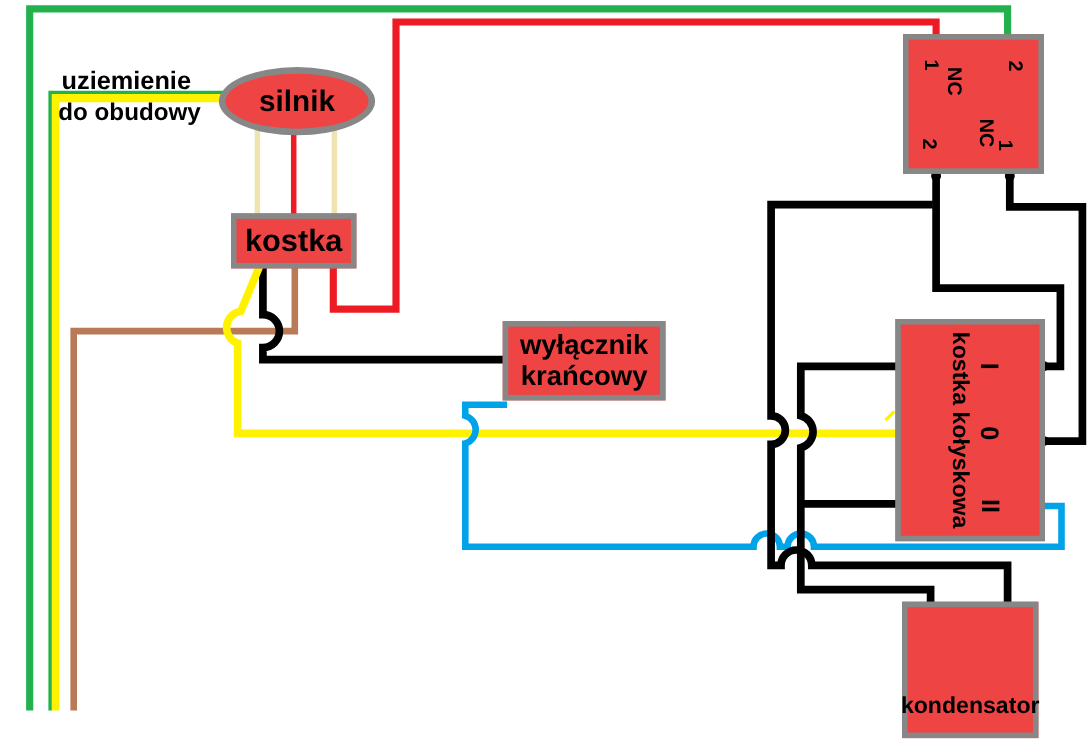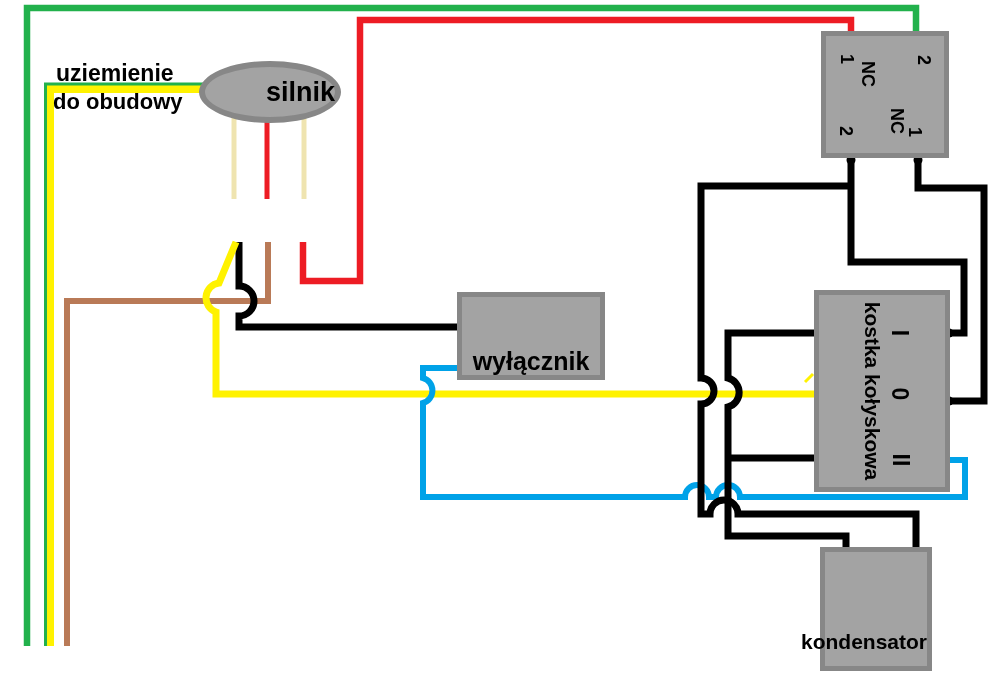--- a/index.html
+++ b/index.html
@@ -2,37 +2,37 @@
 <html style="--box-border: #878787;"><head>
 <meta charset="utf-8">
 <style>
   html,body{margin:0;padding:0;background:#fff;}
   #stage{
     position:relative;width:990px;height:681px;background:#ffffff;overflow:hidden;
     font-family:"Liberation Sans",sans-serif;color:#000;
   }
   svg{position:absolute;left:0;top:0;}
   .box{
-    position:absolute;background:#a3a3a3;border:5px solid var(--box-border,#878787);
-    box-sizing:border-box;display:flex;align-items:center;justify-content:flex-end;
+    position:absolute;background:#ef4444;border:5px solid var(--box-border,#878787);
+    box-sizing:border-box;display:flex;align-items:center;justify-content:center;
     font-weight:bold;color:#000;
   }
   .ellipse{border-radius:50%;border-width:6px;}
   .lbl{position:absolute;font-weight:bold;white-space:nowrap;}
   .rot{
     position:absolute;font-weight:bold;white-space:nowrap;
     transform:translate(-50%,-50%) rotate(90deg);
   }
   
   #motor{left:199px;top:61px;width:142px;height:62px;font-size:27px;}
   #terminal{left:210px;top:194px;width:114px;height:50px;font-size:28px;}
-  #limit{left:457px;top:292px;width:148px;height:88px;font-size:25px;flex-direction:column;line-height:1.12;text-align:center;}
+  #limit{left:457px;top:292px;width:148px;height:72px;font-size:25px;flex-direction:column;line-height:1.12;text-align:center;}
   #relay{left:821px;top:31px;width:128px;height:127px;}
   #rocker{left:814px;top:290px;width:136px;height:202px;}
-  #capacitor{left:820px;top:547px;width:112px;height:124px;align-items:flex-end;padding-bottom:12px;font-size:21px;}
+  #capacitor{left:820px;top:547px;width:124px;height:124px;align-items:flex-end;padding-bottom:12px;font-size:21px;}
   
   #ground-line1{left:56px;top:60px;font-size:23px;}
   #ground-line2{left:53px;top:89px;font-size:22px;}
   #power-label{left:3px;top:644px;font-size:26px;}
   
   .fs18{font-size:18px;}
   .fs21{font-size:21px;}
   .fs23{font-size:23px;}
 </style>
 </head>
@@ -77,23 +77,27 @@
     <circle cx="851" cy="160" r="4.5" fill="#000000"></circle>
     <circle cx="918" cy="160" r="4.5" fill="#000000"></circle>
     <circle cx="949" cy="333" r="4.5" fill="#000000"></circle>
     <circle cx="949" cy="401" r="4.5" fill="#000000"></circle>
   </svg>
 
   <div id="motor" class="box ellipse">
     <span>silnik</span>
   </div>
 
+  <div id="terminal" class="box">
+    <span>kostka</span>
+  </div>
 
   <div id="limit" class="box">
     <span>wyłącznik</span>
+    <span>krańcowy</span>
   </div>
 
   <div id="relay" class="box"></div>
   <span class="rot fs18" style="left:846px;top:59px;">1</span>
   <span class="rot fs18" style="left:867px;top:74px;">NC</span>
   <span class="rot fs18" style="left:923px;top:60px;">2</span>
   <span class="rot fs18" style="left:845px;top:131px;">2</span>
   <span class="rot fs18" style="left:896px;top:121px;">NC</span>
   <span class="rot fs18" style="left:914px;top:132px;">1</span>
 

